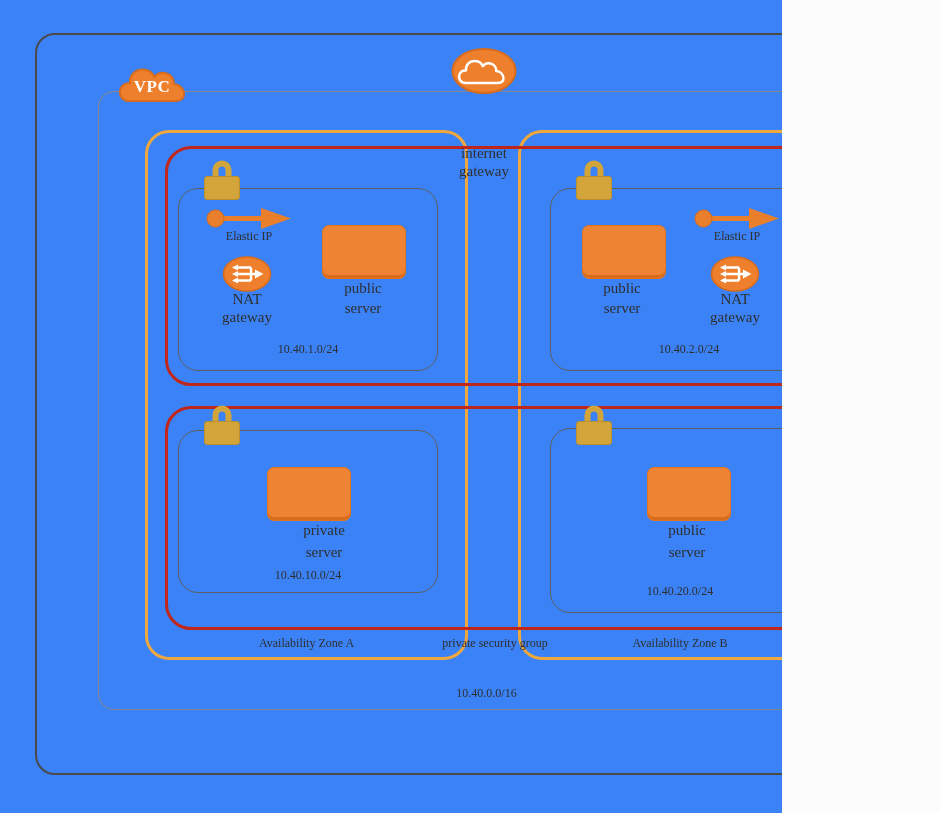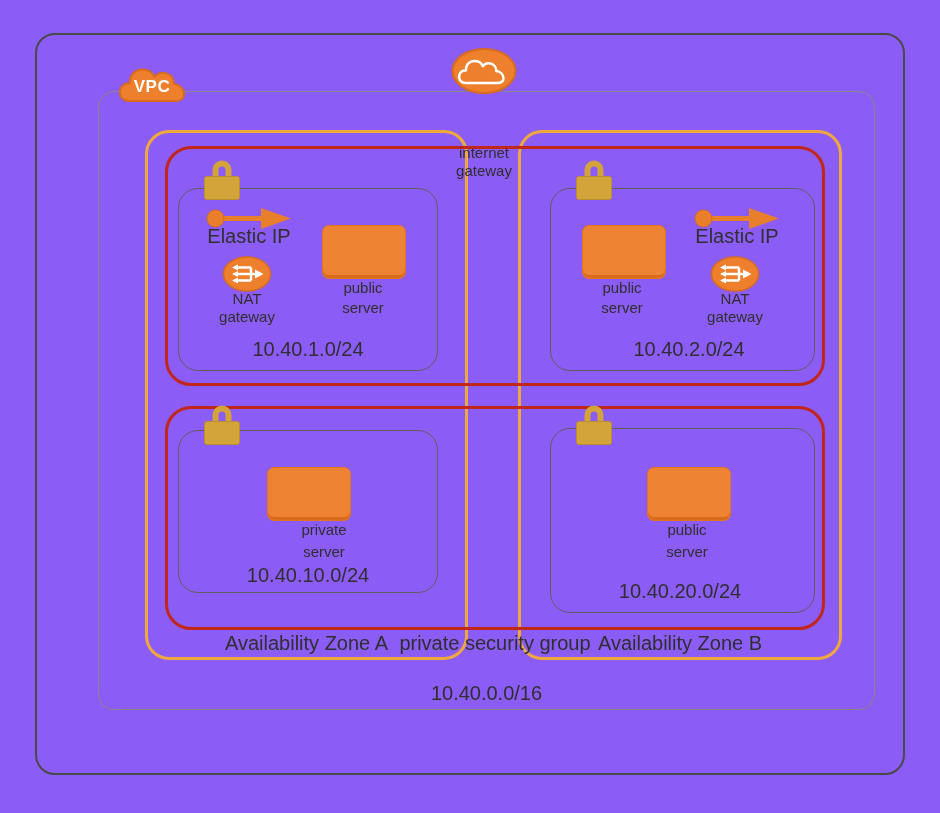--- a/index.html
+++ b/index.html
@@ -1,34 +1,34 @@
 <!DOCTYPE html>
 <html><head>
 <meta charset="utf-8">
 <style>
   html,body{margin:0;padding:0;background:#fcfcfc;}
   #canvas{
-    position:relative;width:940px;height:813px;background:#8b5cf6;overflow:hidden;
-    font-family:Liberation Sans, sans-serif;color:#2f2f2f;
+    position:relative;width:782px;height:813px;background:#3b82f6;overflow:hidden;
+    font-family:Liberation Serif, serif;color:#2f2f2f;
   }
   .box{position:absolute;box-sizing:border-box;background:transparent;}
   .region{left:35px;top:33px;width:870px;height:742px;border:2px solid #4a4a4a;border-radius:20px;}
   .vpc{left:98px;top:91px;width:777px;height:619px;border:1.5px solid #878787;border-radius:16px;}
   .az{border:3px solid #EEA83E;border-radius:24px;z-index:1;}
   .az-a{left:145px;top:130px;width:323px;height:530px;}
   .az-b{left:518px;top:130px;width:324px;height:530px;}
   .sg{border:3px solid #C1261B;border-radius:26px;z-index:2;}
   .sg-public{left:165px;top:146px;width:660px;height:240px;}
   .sg-private{left:165px;top:406px;width:660px;height:224px;}
   .subnet{border:1px solid #5f5f5f;border-radius:20px;z-index:3;}
   .subnet-1{left:178px;top:188px;width:260px;height:183px;}
   .subnet-2{left:550px;top:188px;width:265px;height:183px;}
   .subnet-3{left:178px;top:430px;width:260px;height:163px;}
   .subnet-4{left:550px;top:428px;width:265px;height:185px;}
-  .lbl{position:absolute;font-size:20px;line-height:19px;white-space:nowrap;z-index:6;color:#2f2f2f;}
+  .lbl{position:absolute;font-size:12px;line-height:19px;white-space:nowrap;z-index:6;color:#2f2f2f;}
   .lbl.center{transform:translateX(-50%);}
   .lbl.wide{text-align:center;transform:none;}
   .twoline{position:absolute;text-align:center;transform:translateX(-50%);z-index:6;font-size:15px;line-height:20px;white-space:nowrap;}
   .twoline span{display:block;}
   .server{position:absolute;width:82px;height:52px;border-radius:7px;background:#EF8334;
     border:1px solid #E2731F;box-shadow:inset 0 -3px 0 #D96C1A;z-index:4;}
   .icon{position:absolute;z-index:5;}
   .vpc-label{position:absolute;left:116px;top:77px;width:72px;text-align:center;
     color:#ffffff;font-weight:bold;font-size:17px;z-index:6;letter-spacing:0.5px;}
 </style>

